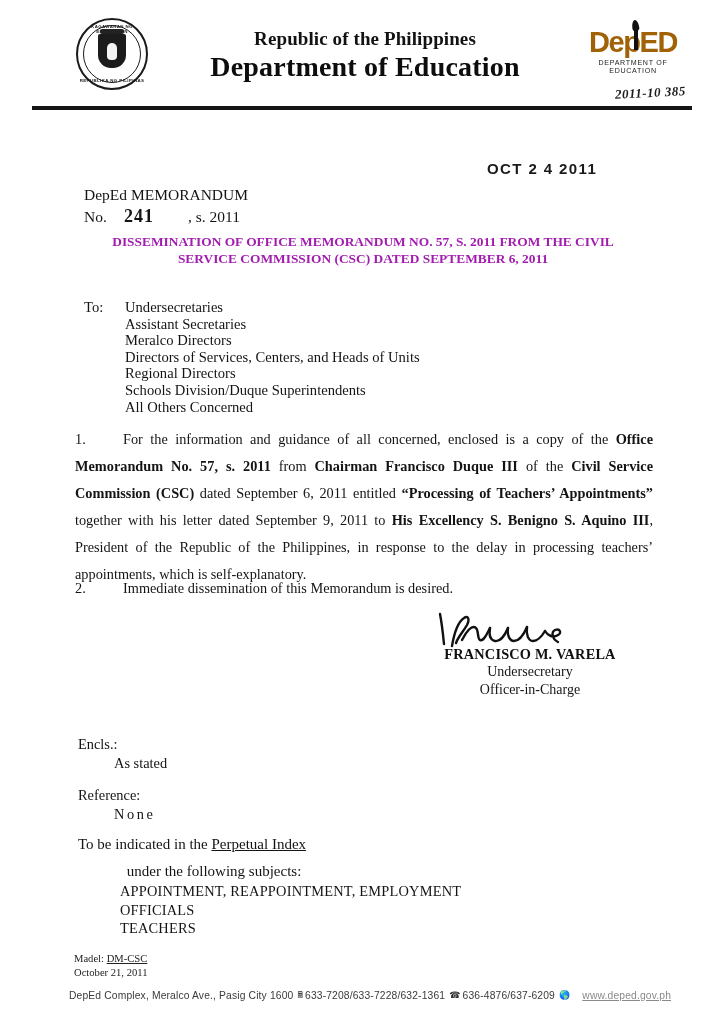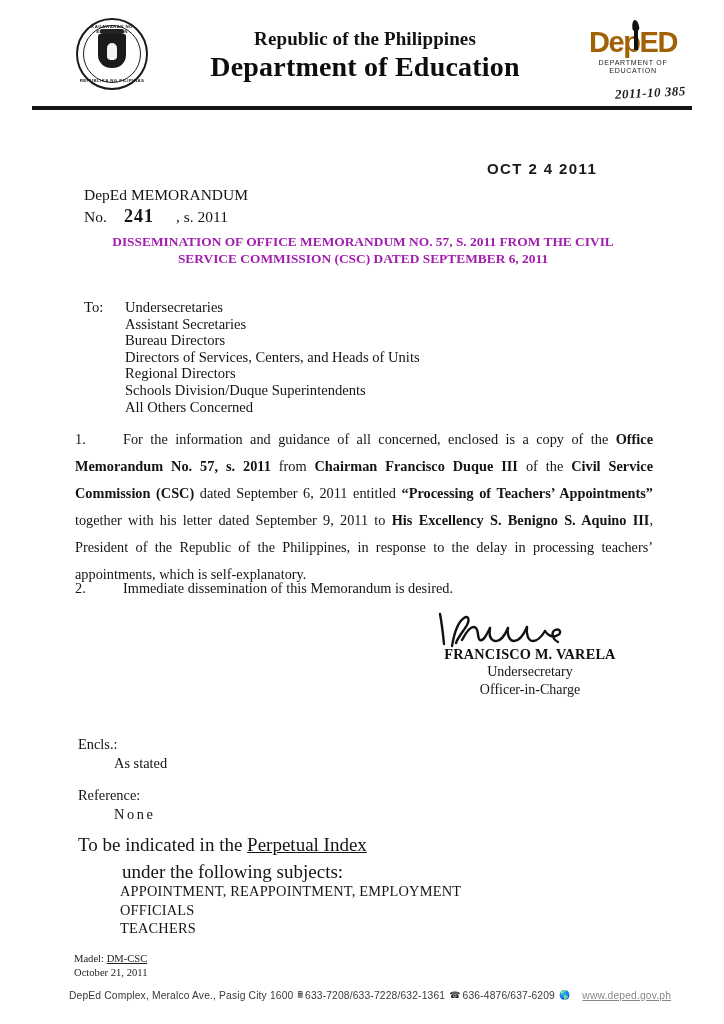--- a/index.html
+++ b/index.html
@@ -181,21 +181,21 @@
     margin-top: 2px;
     display: flex;
     align-items: baseline;
   }
   #memo-id .lbl-no { width: 40px; }
   #memo-id .num {
     font-weight: bold;
     font-size: 18px;
     letter-spacing: 1px;
   }
-  #memo-id .series { margin-left: 22px; }
+  #memo-id .series { margin-left: 34px; }
 
   
   #memo-title {
     position: absolute;
     left: 72px; top: 233px;
     width: 582px;
     text-align: center;
     font-family: "Liberation Serif", serif;
     font-weight: bold;
     font-size: 13.4px;
@@ -295,23 +295,24 @@
     color: #141414;
   }
   #reference-block .indent {
     margin-left: 36px;
     letter-spacing: 2.6px;
   }
 
   #index-block {
     position: absolute;
     left: 78px; top: 835px;
-    font-size: 19px;
+    font-size: 15px;
     line-height: 19px;
     color: #141414;
+    text-align: center;
   }
   #index-block .u { text-decoration: underline; }
   #index-block .indent { margin-left: 44px; margin-top: 8px; }
 
   #subjects-block {
     position: absolute;
     left: 120px; top: 882px;
     font-size: 14.4px;
     line-height: 18.5px;
     letter-spacing: 0.2px;
@@ -406,21 +407,21 @@
 <div id="memo-title">
   <div>DISSEMINATION OF OFFICE MEMORANDUM NO. 57, S. 2011 FROM THE CIVIL</div>
   <div>SERVICE COMMISSION (CSC) DATED SEPTEMBER 6, 2011</div>
 </div>
 
 <div id="to-block">
   <span class="to-label">To:</span>
   <div class="to-list">
     <div>Undersecretaries</div>
     <div>Assistant Secretaries</div>
-    <div>Bureau Directors</div>
+    <div>Meralco Directors</div>
     <div>Directors of Services, Centers, and Heads of Units</div>
     <div>Regional Directors</div>
     <div>Schools Division/Duque Superintendents</div>
     <div>All Others Concerned</div>
   </div>
 </div>
 
 <div class="para" id="para-1">
   <span class="pnum">1.</span><span>For the information and guidance of all concerned, enclosed is a copy of the </span><span class="b">Office Memorandum No. 57, s. 2011</span><span> from </span><span class="b">Chairman Francisco Duque III</span><span> of the </span><span class="b">Civil Service Commission (CSC)</span><span> dated September 6, 2011 entitled </span><span class="b">“Processing of Teachers’ Appointments”</span><span> together with his letter dated September 9, 2011 to </span><span class="b">His Excellency S. Benigno S. Aquino III</span><span>, President of the Republic of the Philippines, in response to the delay in processing teachers’ appointments, which is self-explanatory.</span>
 </div>

